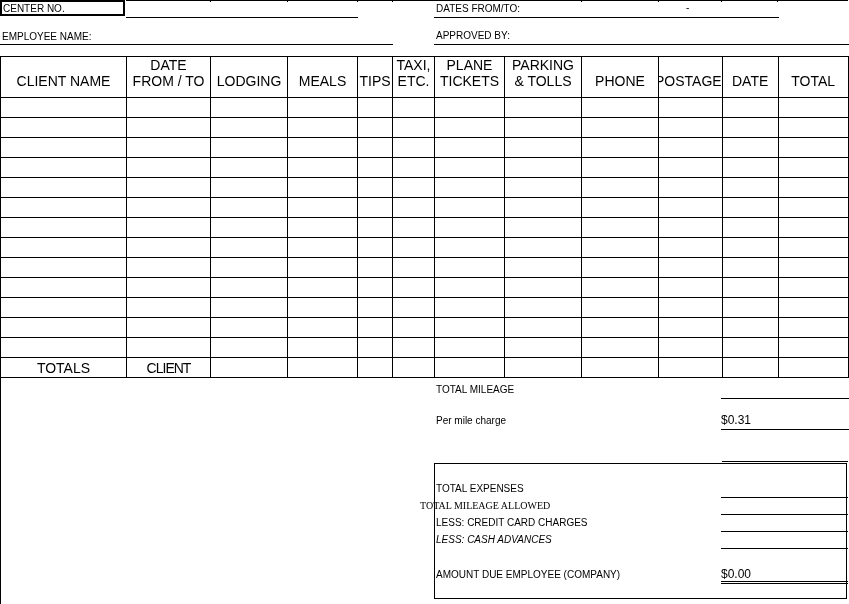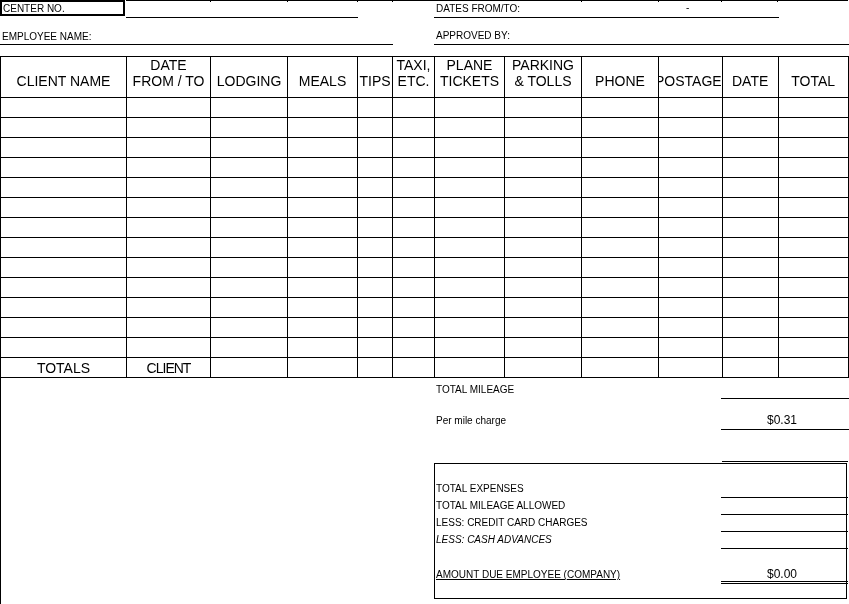--- a/index.html
+++ b/index.html
@@ -15,21 +15,21 @@
   table.grid { position:absolute; left:0; top:56px; border-collapse:collapse; table-layout:fixed; }
   table.grid td, table.grid th { border:1px solid #000; padding:0; font-weight:normal;
      font-size:14px; line-height:16px; text-align:center; overflow:hidden; white-space:nowrap; }
   table.grid th { height:32px; vertical-align:bottom; padding-bottom:8px; }
   table.grid td { height:19px; }
   table.grid tr.totals td { height:19px; }
   .xx { font-size:11px; letter-spacing:-1px; }
 
   .right-box { position:absolute; left:434px; top:463px; width:413px; height:136px;
                border:1px solid #000; box-sizing:border-box; }
-  .val { position:absolute; font-size:12px; text-align:center; font-family:"Liberation Sans Narrow","Liberation Sans",sans-serif; }
+  .val { position:absolute; font-size:12px; text-align:left; font-family:"Liberation Sans Narrow","Liberation Sans",sans-serif; }
 </style>
 </head>
 <body>
 
 <div class="topgrid" style="left:126px;width:722px;"></div>
 <div class="tick" style="left:210px"></div>
 <div class="tick" style="left:287px"></div>
 <div class="tick" style="left:357px"></div>
 <div class="tick" style="left:392px"></div>
 <div class="tick" style="left:581px"></div>
@@ -332,25 +332,25 @@
 <div class="lbl" style="left:436px;top:413px;">Per mile charge</div>
 <div class="val" style="left:721px;top:413px;width:122px;">$0.31</div>
 <div class="hline" style="left:721px;top:429px;width:128px;"></div>
 
 <div class="right-box"></div>
 <div class="hline" style="left:722px;top:461px;width:126px;"></div>
 
 <div class="lbl" style="left:436px;top:481px;">TOTAL EXPENSES</div>
 <div class="hline" style="left:721px;top:497px;width:127px;"></div>
 
-<div class="lbl" style="left:436px;top:498px;">TOTAL MILEAGE ALLOWED</div>
+<div class="lbl" style="left:420px;top:498px;font-family:Liberation Serif, serif;">TOTAL MILEAGE ALLOWED</div>
 <div class="hline" style="left:721px;top:514px;width:127px;"></div>
 
 <div class="lbl" style="left:436px;top:515px;">LESS: CREDIT CARD CHARGES</div>
 <div class="hline" style="left:721px;top:531px;width:127px;"></div>
 
 <div class="lbl" style="left:436px;top:532px;font-style:italic;">LESS: CASH ADVANCES</div>
 <div class="hline" style="left:721px;top:548px;width:127px;"></div>
 
-<div class="lbl" style="left:436px;top:567px;text-decoration:underline;">AMOUNT DUE EMPLOYEE (COMPANY)</div>
+<div class="lbl" style="left:436px;top:567px;">AMOUNT DUE EMPLOYEE (COMPANY)</div>
 <div class="val" style="left:721px;top:567px;width:122px;">$0.00</div>
 <div class="hline" style="left:721px;top:581px;width:127px;"></div>
 <div class="hline" style="left:721px;top:583px;width:127px;"></div>
 
 </body></html>

